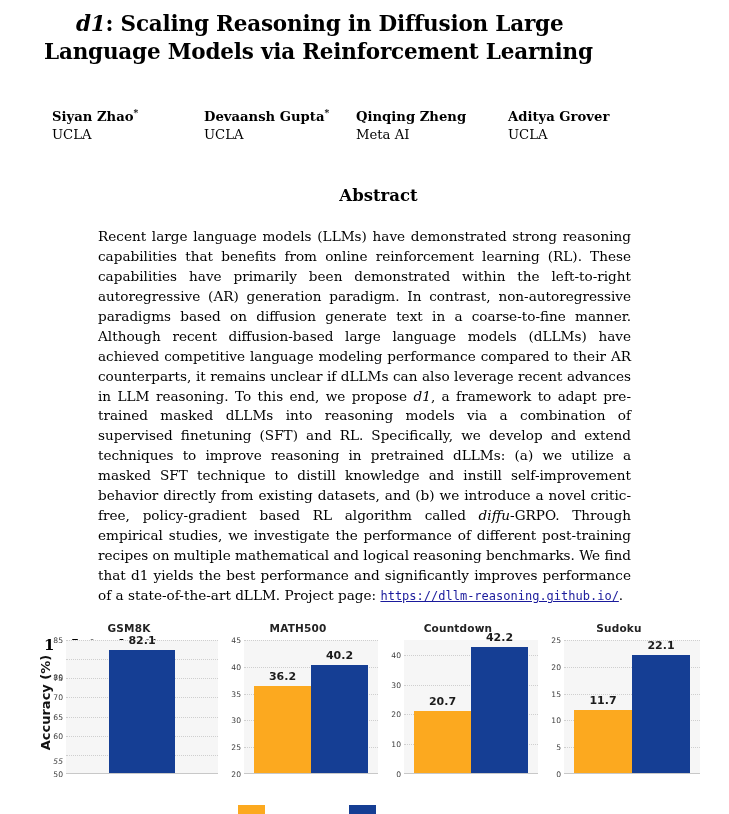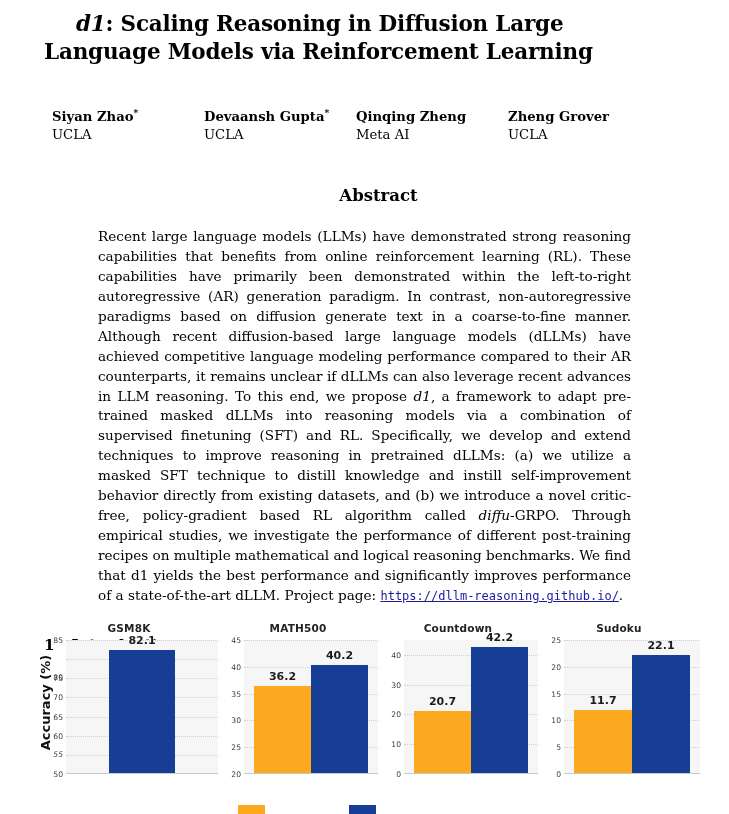--- a/index.html
+++ b/index.html
@@ -251,41 +251,41 @@
   </div>
   <div class="author-col">
     <div class="author-name"><span>Devaansh Gupta</span><sup>*</sup></div>
     <div class="author-affil">UCLA</div>
   </div>
   <div class="author-col">
     <div class="author-name"><span>Qinqing Zheng</span><sup></sup></div>
     <div class="author-affil">Meta AI</div>
   </div>
   <div class="author-col">
-    <div class="author-name"><span>Zheng Grover</span><sup></sup></div>
+    <div class="author-name"><span>Aditya Grover</span><sup></sup></div>
     <div class="author-affil">UCLA</div>
   </div>
 </div>
 
 <div id="abstract-heading">Abstract</div>
 <div id="abstract-body"><span>Recent large language models (LLMs) have demonstrated strong reasoning capabilities that benefits from online reinforcement learning (RL). These capabilities have primarily been demonstrated within the left-to-right autoregressive (AR) generation paradigm. In contrast, non-autoregressive paradigms based on diffusion generate text in a coarse-to-fine manner. Although recent diffusion-based large language models (dLLMs) have achieved competitive language modeling performance compared to their AR counterparts, it remains unclear if dLLMs can also leverage recent advances in LLM reasoning. To this end, we propose </span><span class="it">d1</span><span>, a framework to adapt pre-trained masked dLLMs into reasoning models via a combination of supervised finetuning (SFT) and RL. Specifically, we develop and extend techniques to improve reasoning in pretrained dLLMs: (a) we utilize a masked SFT technique to distill knowledge and instill self-improvement behavior directly from existing datasets, and (b) we introduce a novel critic-free, policy-gradient based RL algorithm called </span><span class="it">diffu</span><span>-GRPO. Through empirical studies, we investigate the performance of different post-training recipes on multiple mathematical and logical reasoning benchmarks. We find that d1 yields the best performance and significantly improves performance of a state-of-the-art dLLM. Project page: </span><a class="url" href="#">https://dllm-reasoning.github.io/</a><span>.</span></div>
 
 <div id="section-1"><span class="num">1</span><span>Introduction</span></div>
 
 <div id="figure">
   <div id="ylabel">
       <span>Accuracy (%)</span>
     </div>
   <div id="panels">
       <div class="panel" style="width: 178px;">
         <div class="panel-title">GSM8K</div>
         <div class="axes">
           <div class="ytick-col">
             <div class="ytick" style="top: 134px;">50</div>
-            <div class="ytick" style="top: 114px; font-style: italic;">55</div>
+            <div class="ytick" style="top: 121px; font-style: italic;">55</div>
             <div class="ytick" style="top: 95.7143px;">60</div>
             <div class="ytick" style="top: 76.5714px;">65</div>
             <div class="ytick" style="top: 57.4286px;">70</div>
             <div class="ytick" style="top: 38.2857px;">75</div>
             <div class="ytick" style="top: 37px;">80</div>
             <div class="ytick" style="top: 0px;">85</div>
           </div>
           <div class="plotarea">
             <div class="gridline" style="top: 114.857px;"></div>
             <div class="gridline" style="top: 95.7143px;"></div>

